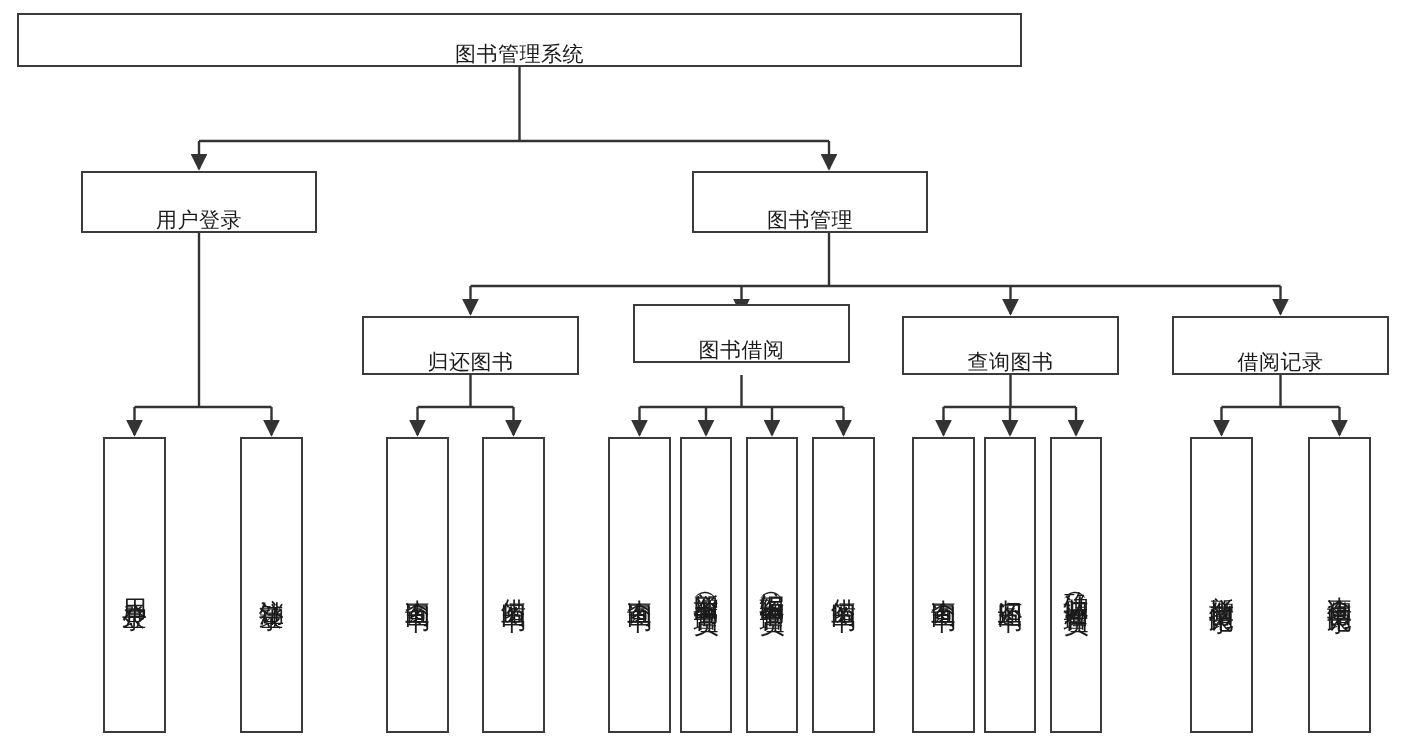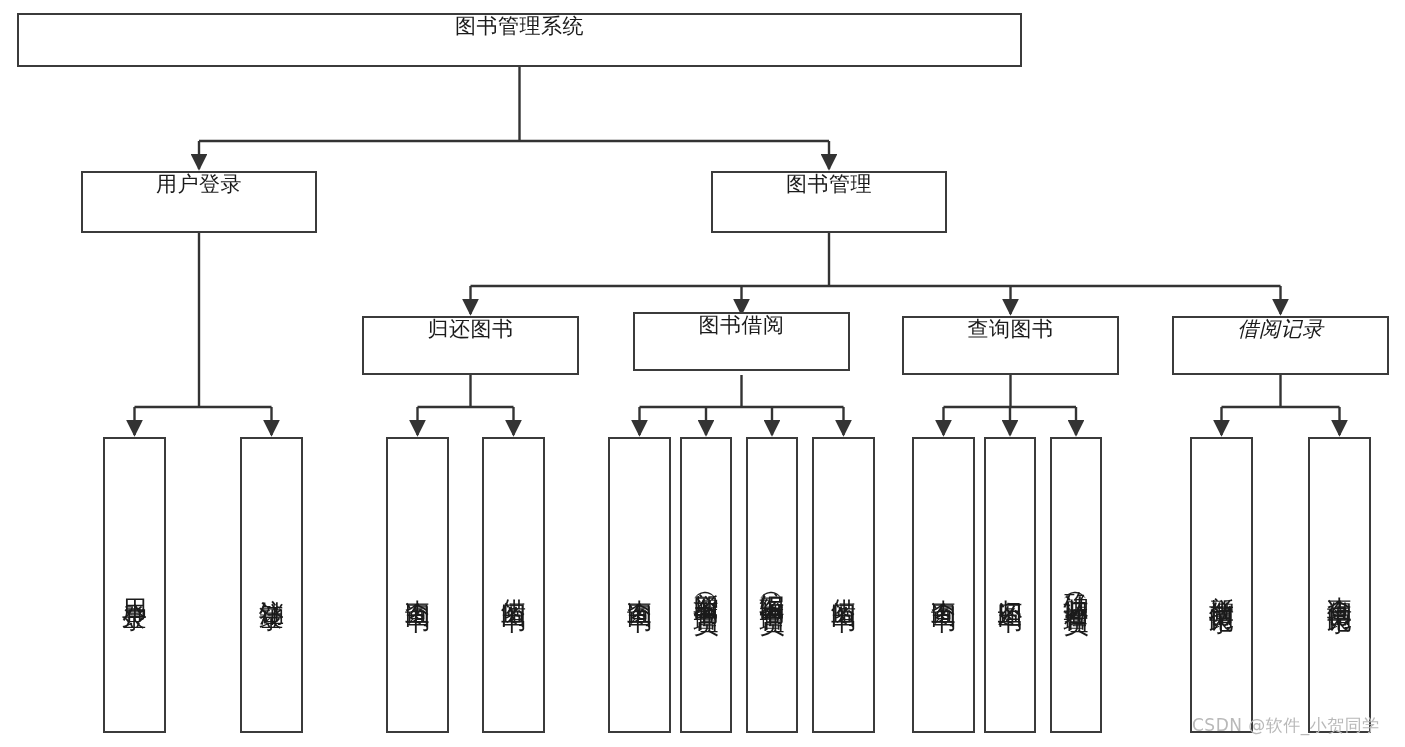--- a/index.html
+++ b/index.html
@@ -23,21 +23,21 @@
     top: 0;
     width: 1405px;
     height: 747px;
   }
   .node {
     position: absolute;
     box-sizing: border-box;
     border: 2px solid #3b3b3b;
     background: #ffffff;
     display: flex;
-    align-items: flex-start;
+    align-items: flex-end;
     justify-content: center;
     color: #1b1b1b;
   }
   .node .label {
     display: block;
     text-align: center;
     line-height: 1.06;
     letter-spacing: 0.5px;
   }
   .node.horiz .label {
@@ -110,33 +110,33 @@
       </g>
   </svg>
 
   <div id="node-layer">
       <div class="node horiz" style="left: 17px; top: 13px; width: 1005px; height: 54px;">
         <span class="label">图书管理系统</span>
       </div>
       <div class="node horiz" style="left: 81px; top: 171px; width: 236px; height: 62px;">
         <span class="label">用户登录</span>
       </div>
-      <div class="node horiz" style="left: 711px; top: 171px; width: 236px; height: 62px;">
+      <div class="node horiz" style="left: 692px; top: 171px; width: 236px; height: 62px;">
         <span class="label">图书管理</span>
       </div>
       <div class="node horiz" style="left: 362px; top: 316px; width: 217px; height: 59px;">
         <span class="label">归还图书</span>
       </div>
-      <div class="node horiz" style="left: 633px; top: 312px; width: 217px; height: 59px;">
+      <div class="node horiz" style="left: 633px; top: 304px; width: 217px; height: 59px;">
         <span class="label">图书借阅</span>
       </div>
       <div class="node horiz" style="left: 902px; top: 316px; width: 217px; height: 59px;">
         <span class="label">查询图书</span>
       </div>
-      <div class="node horiz" style="left: 1172px; top: 316px; width: 217px; height: 59px; font-style: italic;">
+      <div class="node horiz" style="left: 1172px; top: 316px; width: 217px; height: 59px;">
         <span class="label">借阅记录</span>
       </div>
       <div class="node vert" style="left: 103px; top: 437px; width: 63px; height: 296px;">
         <span class="label">用户登录</span>
       </div>
       <div class="node vert" style="left: 240px; top: 437px; width: 63px; height: 296px;">
         <span class="label">注销登录</span>
       </div>
       <div class="node vert" style="left: 386px; top: 437px; width: 63px; height: 296px;">
         <span class="label">查询图书</span>
@@ -166,14 +166,13 @@
         <span class="label">确认归还（管理员）</span>
       </div>
       <div class="node vert" style="left: 1190px; top: 437px; width: 63px; height: 296px;">
         <span class="label">新增借阅记录</span>
       </div>
       <div class="node vert" style="left: 1308px; top: 437px; width: 63px; height: 296px;">
         <span class="label">查询借阅记录</span>
       </div>
     </div>
 
-  <div class="watermark" style="left: 1192px; top: 714px;">CSDN @软件_小贺同学</div>
 </div>
 
 </body></html>

